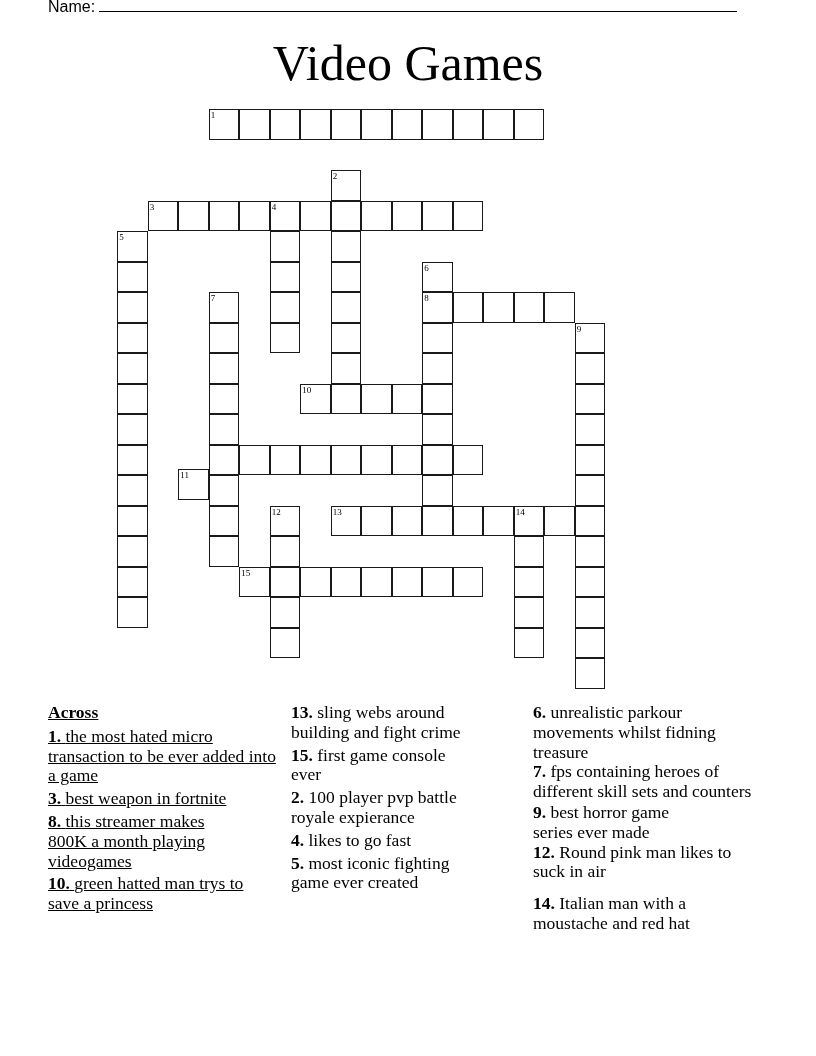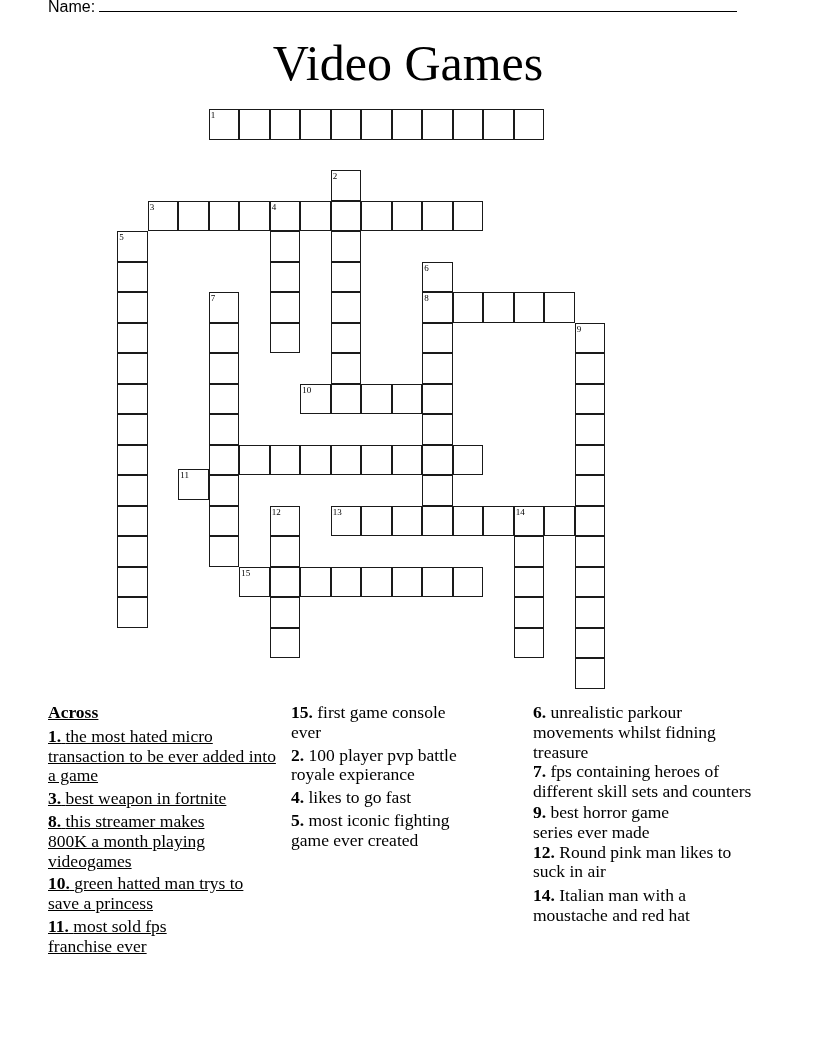--- a/index.html
+++ b/index.html
@@ -172,28 +172,28 @@
     <div class="cell" style="left: 453.5px; top: 567.5px;"></div>
   </div>
 
 <div class="clues">
   <div class="col" style="left:48px; width:232px;text-decoration:underline;">
     <div class="heading">Across</div>
     <div class="clue"><b>1.</b> <span>the most hated micro transaction to be ever added into a game</span></div>
     <div class="clue"><b>3.</b> <span>best weapon in fortnite</span></div>
     <div class="clue" style="width:195px"><b>8.</b> <span>this streamer makes 800K a month playing videogames</span></div>
     <div class="clue" style="width:215px"><b>10.</b> <span>green hatted man trys to save a princess</span></div>
-    <div class="clue" style="width:160px"><b>11.</b> <span>most sold fps franchise ever</span></div>
   </div>
   <div class="col" style="left:291px; width:205px;">
+    <div class="clue"><b>13.</b> <span>sling webs around building and fight crime</span></div>
     <div class="clue" style="width:185px"><b>15.</b> <span>first game console ever</span></div>
     <div class="clue"><b>2.</b> <span>100 player pvp battle royale expierance</span></div>
     <div class="clue"><b>4.</b> <span>likes to go fast</span></div>
     <div class="clue" style="width:190px"><b>5.</b> <span>most iconic fighting game ever created</span></div>
   </div>
   <div class="col" style="left:533px; width:220px;">
     <div class="clue" style="margin-bottom:0"><b>6.</b> <span>unrealistic parkour movements whilst fidning treasure</span></div>
     <div class="clue" style="margin-bottom:1px"><b>7.</b> <span>fps containing heroes of different skill sets and counters</span></div>
     <div class="clue" style="margin-bottom:0; width:170px"><b>9.</b> <span>best horror game series ever made</span></div>
-    <div class="clue" style="margin-bottom:4px"><b>12.</b> <span>Round pink man likes to suck in air</span></div>
+    <div class="clue" style="margin-bottom:12px"><b>12.</b> <span>Round pink man likes to suck in air</span></div>
     <div class="clue" style="margin-bottom:0; width:190px"><b>14.</b> <span>Italian man with a moustache and red hat</span></div>
   </div>
 </div>
 
 </body></html>

